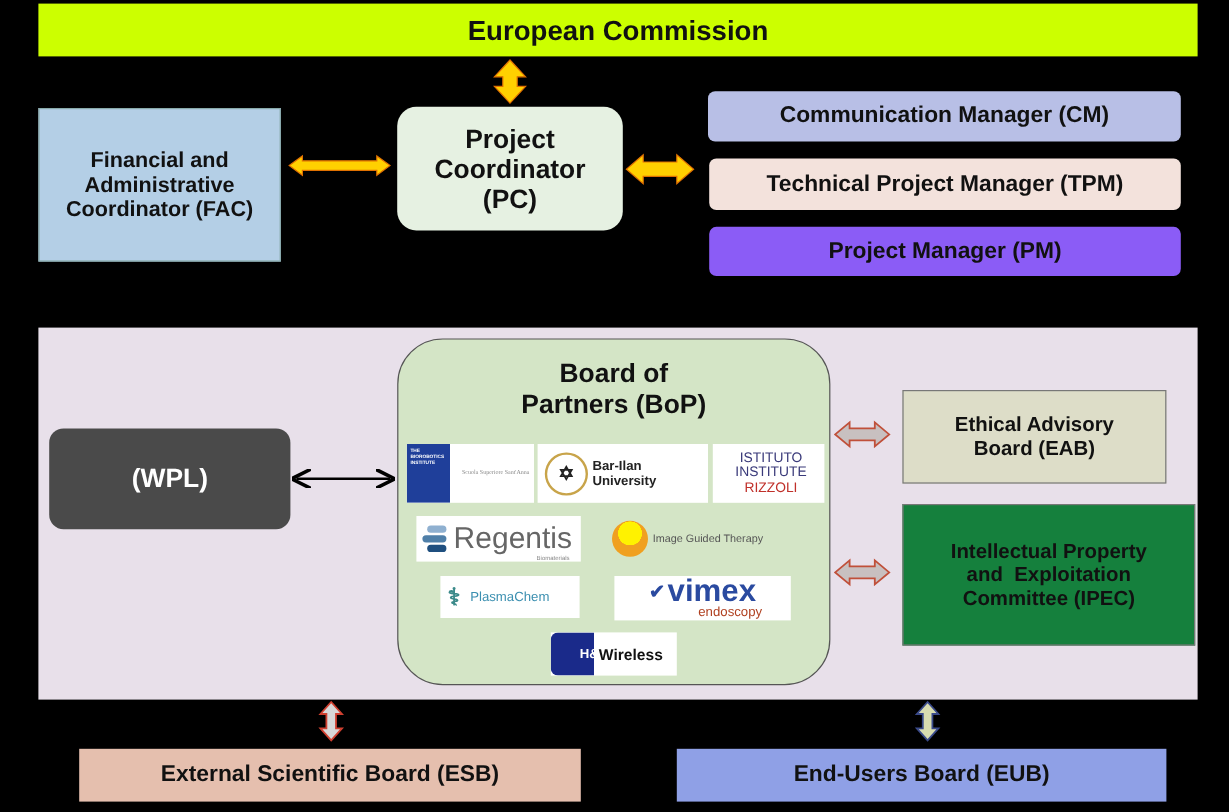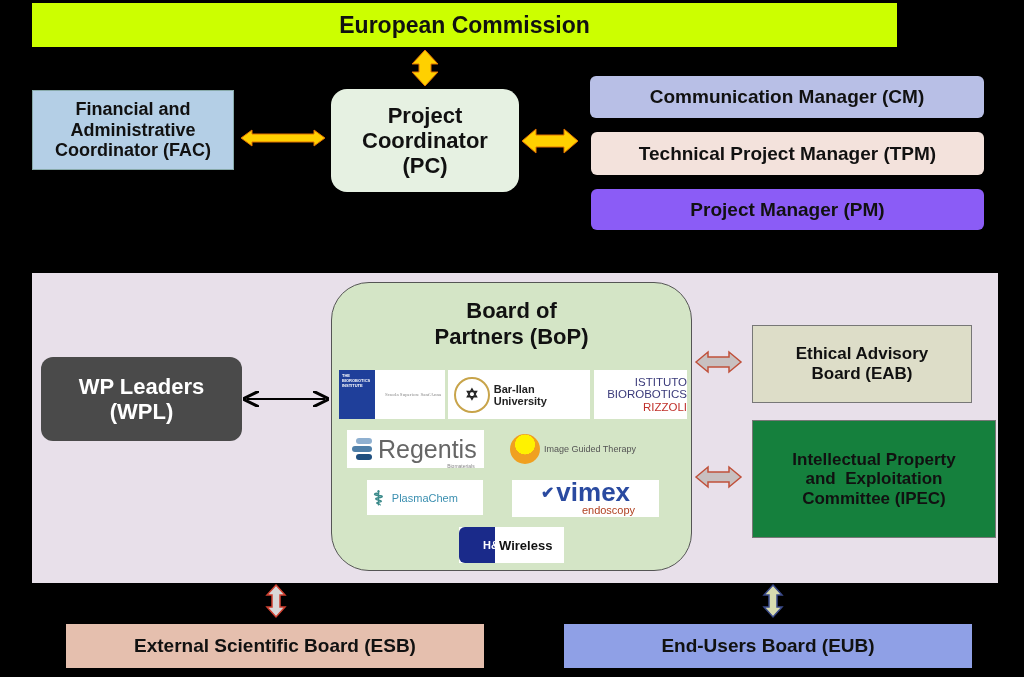--- a/index.html
+++ b/index.html
@@ -1,20 +1,20 @@
 <!DOCTYPE html>
 <html><head>
 <meta charset="utf-8">
 <style>
   * { box-sizing: border-box; margin: 0; padding: 0; }
   html, body { width: 1024px; height: 677px; background: #000; overflow: hidden; }
   body { position: relative; font-family: "Liberation Sans", sans-serif; font-weight: bold; color: #111; }
   .box { position: absolute; display: flex; align-items: center; justify-content: center; text-align: center; line-height: 1.15; }
-  .ec { left: 32px; top: 3px; width: 865px; height: 44px; background: #ccff00; font-size: 23px; }
-  .fac { left: 32px; top: 90px; width: 202px; height: 80px; background: #b4cfe6; font-size: 18px; border: 1px solid #8aa; }
+  .ec { left: 32px; top: 3px; width: 966px; height: 44px; background: #ccff00; font-size: 23px; }
+  .fac { left: 32px; top: 90px; width: 202px; height: 128px; background: #b4cfe6; font-size: 18px; border: 1px solid #8aa; }
   .pc { left: 331px; top: 89px; width: 188px; height: 103px; background: #e6f1e2; border-radius: 16px; font-size: 22px; }
   .cm { left: 590px; top: 76px; width: 394px; height: 42px; background: #b8bfe6; border-radius: 6px; font-size: 19px; }
   .tpm { left: 591px; top: 132px; width: 393px; height: 43px; background: #f3e2dc; border-radius: 6px; font-size: 19px; }
   .pm { left: 591px; top: 189px; width: 393px; height: 41px; background: #8b5cf6; border-radius: 6px; font-size: 19px; }
 
   .panel { position: absolute; left: 32px; top: 273px; width: 966px; height: 310px; background: #e8e0ea; }
   .wpl { left: 41px; top: 357px; width: 201px; height: 84px; background: #4a4a4a; color: #fff; border-radius: 12px; font-size: 22px; }
   .bop { position: absolute; left: 331px; top: 282px; width: 361px; height: 289px; background: #d4e5c6; border: 1.5px solid #555; border-radius: 38px; }
   .bop-title { position: absolute; left: 0; top: 15px; width: 100%; text-align: center; font-size: 22px; line-height: 1.2; }
   .eab { left: 752px; top: 325px; width: 220px; height: 78px; background: #ddddc8; border: 1px solid #777; font-size: 17px; }
@@ -22,21 +22,21 @@
   .esb { left: 66px; top: 624px; width: 418px; height: 44px; background: #e5bfae; font-size: 19px; }
   .eub { left: 564px; top: 624px; width: 408px; height: 44px; background: #8fa0e6; font-size: 19px; }
 
   .logo { position: absolute; background: #fff; display: flex; align-items: center; overflow: hidden; font-family: "Liberation Sans", sans-serif; }
   .lg-bio { left: 339px; top: 370px; width: 106px; height: 49px; }
   .lg-bio .blue { width: 36px; height: 100%; background: #1f3f9a; color: #fff; font-size: 4px; padding: 3px; line-height: 1.3; }
   .lg-bio .txt { font-size: 5px; color: #888; font-weight: normal; padding-left: 10px; font-family: "Liberation Serif", serif; }
   .lg-bar { left: 448px; top: 370px; width: 142px; height: 49px; }
   .lg-bar .ring { width: 36px; height: 36px; border-radius: 50%; border: 2px solid #c8a44a; margin-left: 6px; display: flex; align-items: center; justify-content: center; font-size: 16px; color: #222; }
   .lg-bar .txt { font-size: 11px; color: #222; margin-left: 4px; font-weight: bold; }
-  .lg-ior { left: 594px; top: 370px; width: 93px; height: 49px; flex-direction: column; align-items: flex-end; justify-content: center; padding-left: 4px; font-weight: normal; font-size: 11.5px; line-height: 1.1; }
+  .lg-ior { left: 594px; top: 370px; width: 93px; height: 49px; flex-direction: column; align-items: center; justify-content: center; padding-left: 4px; font-weight: normal; font-size: 11.5px; line-height: 1.1; }
   .lg-ior .a { color: #3a3a7a; }
   .lg-ior .r { color: #c0302a; }
   .lg-reg { left: 347px; top: 430px; width: 137px; height: 38px; }
   .lg-reg .mark { width: 22px; margin-left: 5px; display: flex; flex-direction: column; gap: 2px; }
   .lg-reg .mark span { display: block; height: 6px; border-radius: 3px; }
   .lg-reg .name { font-size: 25px; color: #666; font-weight: normal; margin-left: 4px; position: relative; }
   .lg-reg .sub { position: absolute; right: 2px; bottom: -5px; font-size: 5px; color: #888; }
   .lg-igt { left: 510px; top: 430px; width: 150px; height: 38px; background: transparent; }
   .lg-igt .sun { width: 30px; height: 30px; border-radius: 50%; background: radial-gradient(circle at 50% 35%, #fff200 0 40%, #f0a020 41% 100%); }
   .lg-igt .txt { font-size: 9px; color: #555; margin-left: 4px; font-weight: normal; }
@@ -84,21 +84,20 @@
   <span>Technical Project Manager (TPM)</span>
 </div>
 <div class="box pm">
   <span>Project Manager (PM)</span>
 </div>
 
 <div class="panel"></div>
 
 <div class="box wpl">
   <div>
-    <div>WP Leaders</div>
     <div>(WPL)</div>
   </div>
 </div>
 
 <div class="bop">
   <div class="bop-title">
     <div>Board of</div>
     <div>Partners (BoP)</div>
   </div>
 </div>
@@ -106,21 +105,21 @@
 <div class="logo lg-bio">
   <div class="blue">THE BIOROBOTICS INSTITUTE</div>
   <div class="txt">Scuola Superiore Sant'Anna</div>
 </div>
 <div class="logo lg-bar">
   <div class="ring">✡</div>
   <div class="txt">Bar-Ilan University</div>
 </div>
 <div class="logo lg-ior">
   <div class="a">ISTITUTO</div>
-  <div class="a">BIOROBOTICS</div>
+  <div class="a">INSTITUTE</div>
   <div class="r">RIZZOLI</div>
 </div>
 <div class="logo lg-reg">
   <div class="mark">
     <span style="background:#8fb0d0;width:16px;margin-left:4px"></span>
     <span style="background:#4f7fa8;width:20px"></span>
     <span style="background:#1f4f7f;width:16px;margin-left:4px"></span>
   </div>
   <div class="name">
     <span>Regentis</span>

